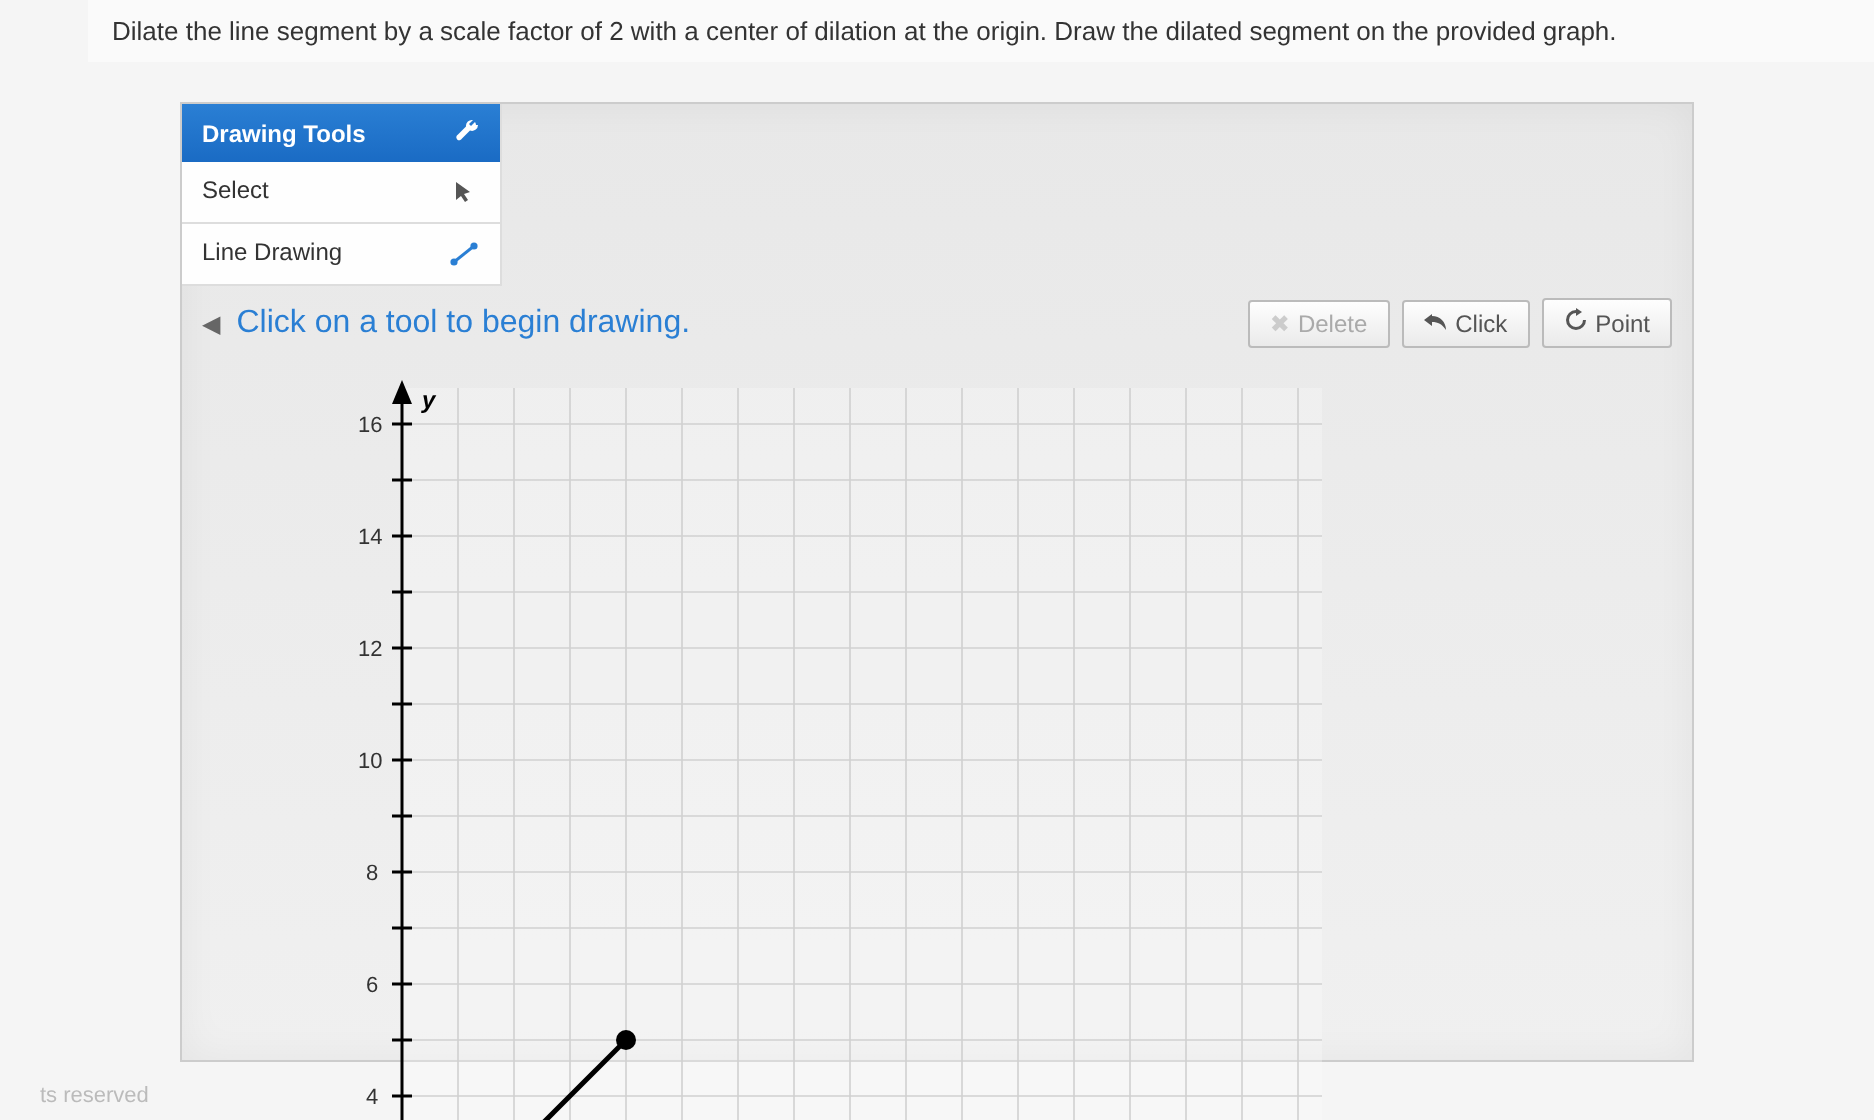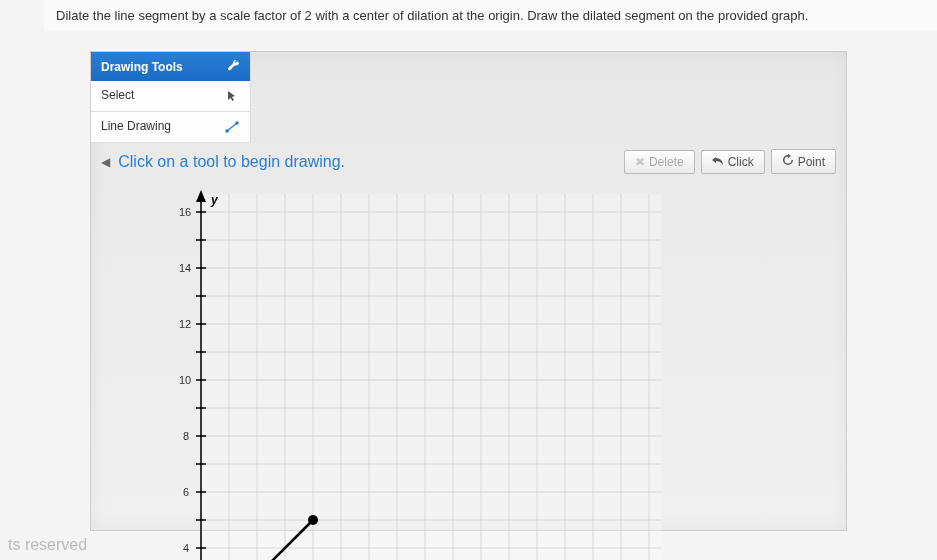--- a/index.html
+++ b/index.html
@@ -101,22 +101,22 @@
       color: #aaa;
       cursor: default;
     }
     .graph-container {
       position: relative;
       margin: 10px 0 0 60px;
     }
     .footer-text {
       position: absolute;
       bottom: 6px;
-      left: 8px;
-      font-size: 16px;
+      left: 20px;
+      font-size: 11px;
       color: #bbb;
     }
   </style>
 </head>
 <body>
 
 <div class="question">Dilate the line segment by a scale factor of 2 with a center of dilation at the origin. Draw the dilated segment on the provided graph.</div>
 
 <div class="workspace">
   <div class="tools-panel">

